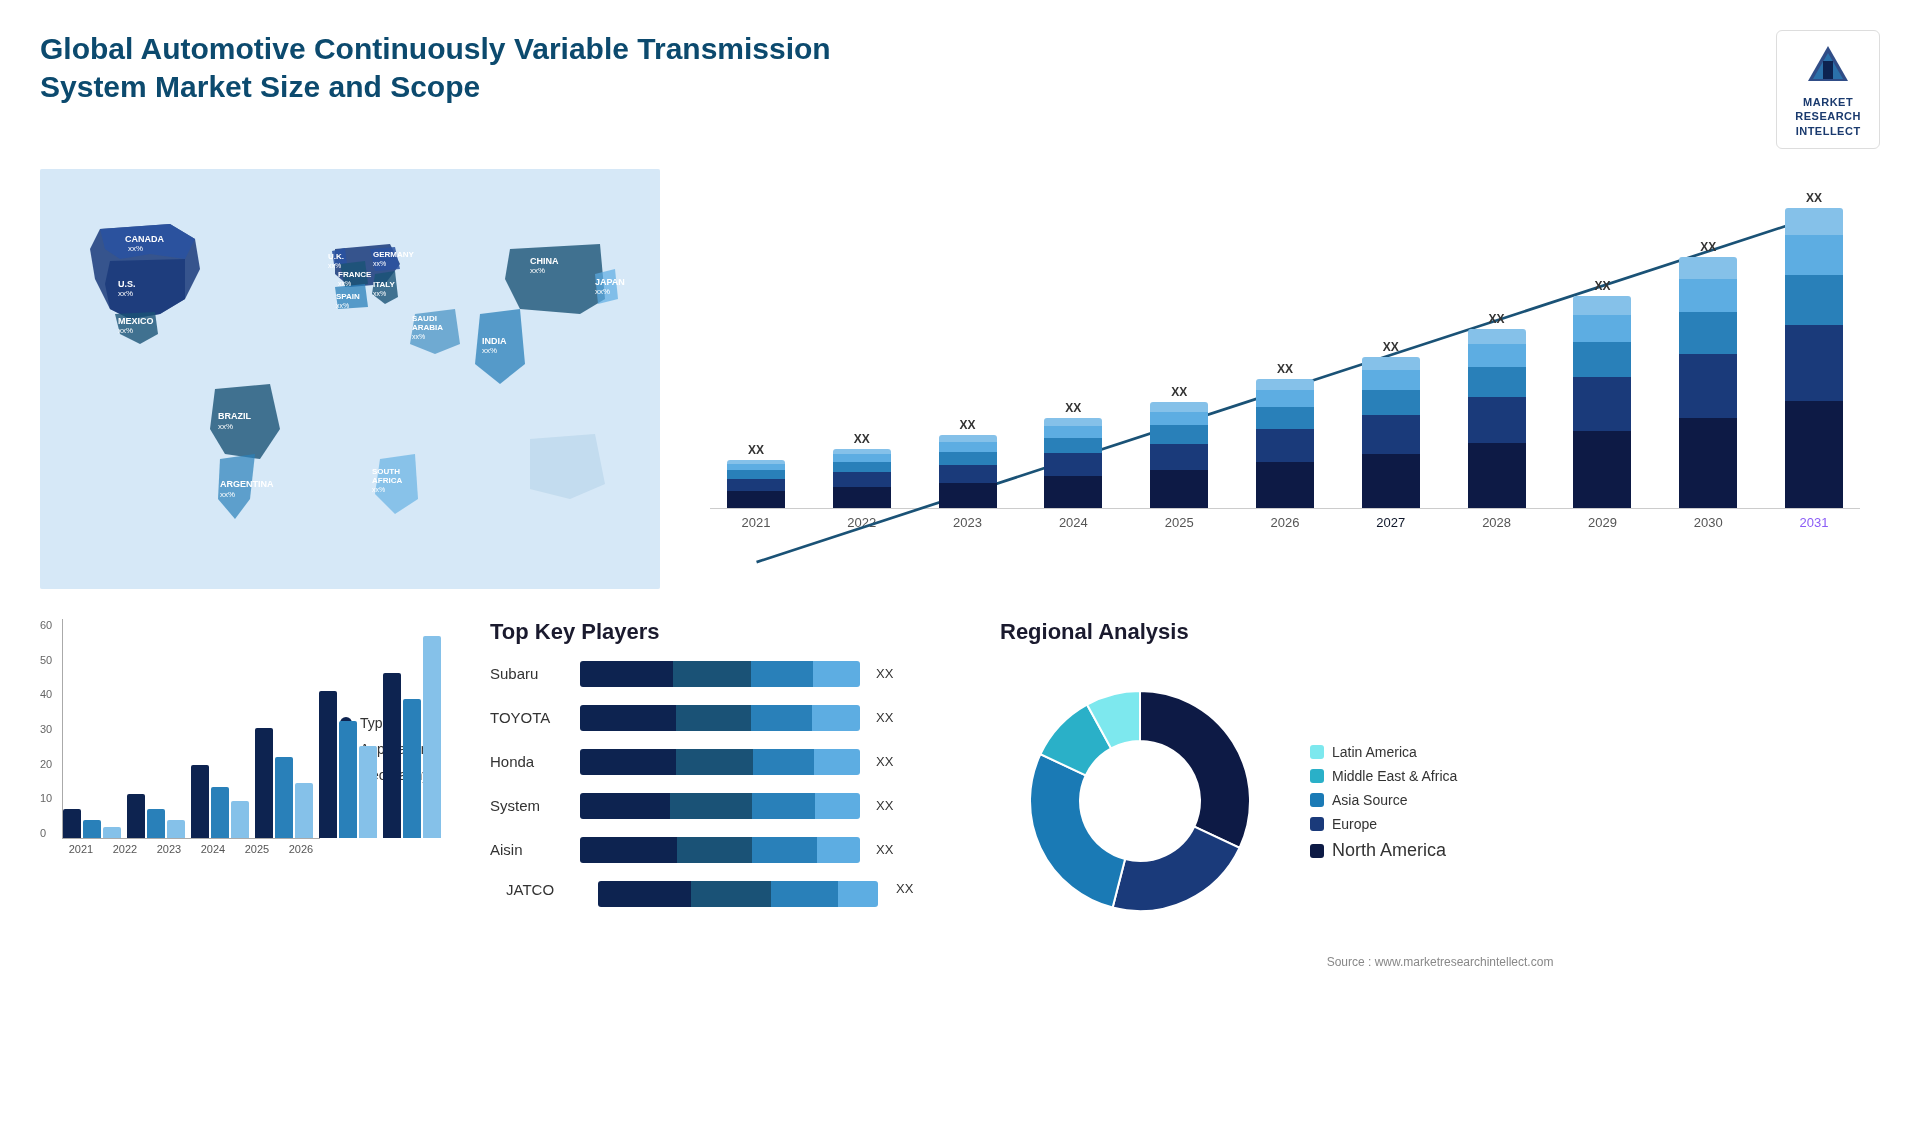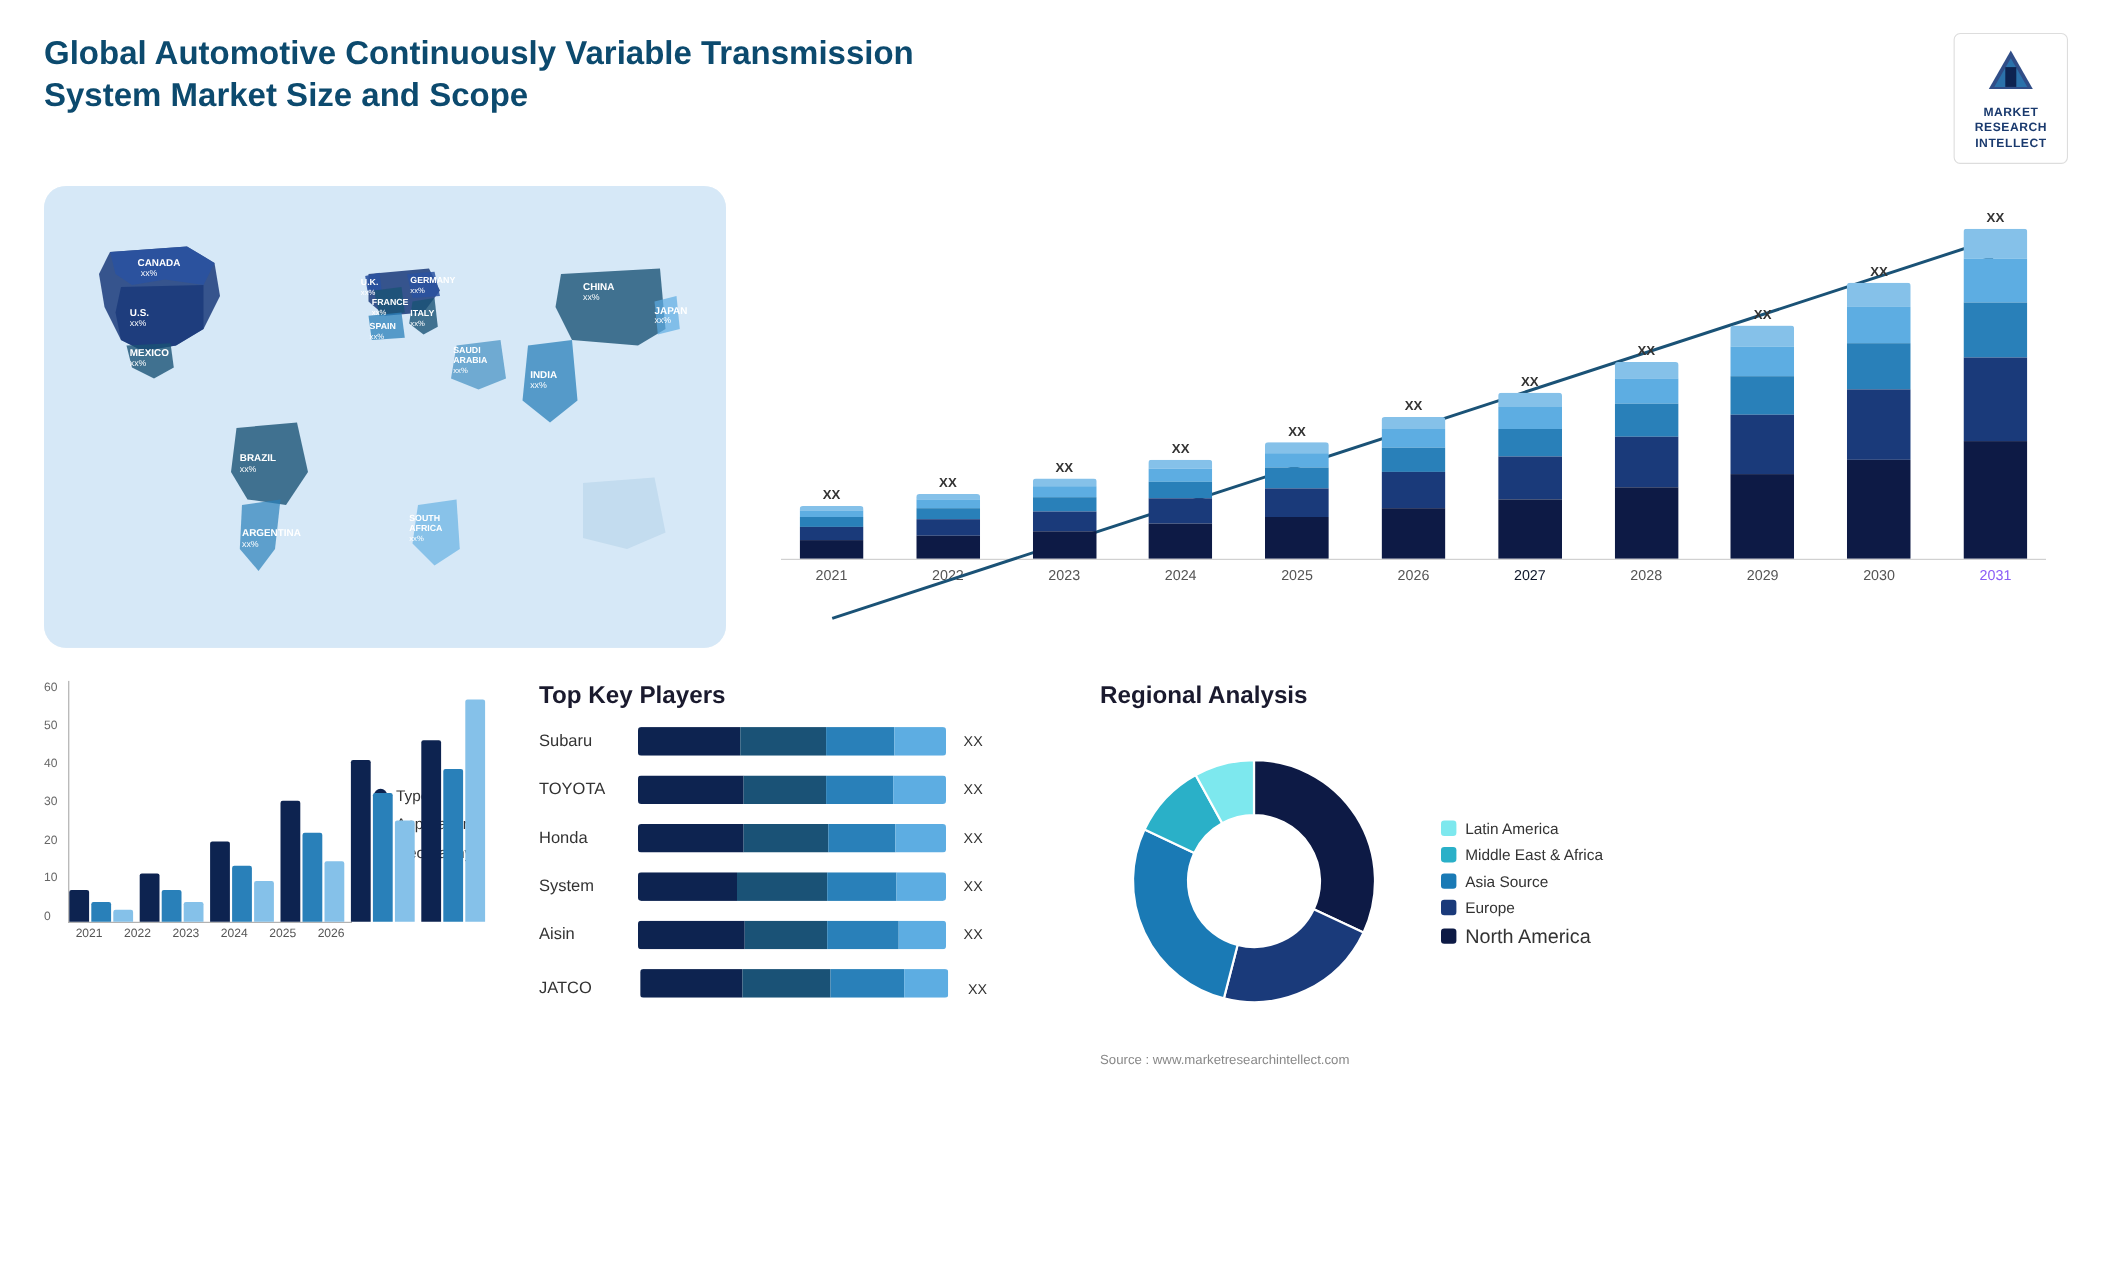--- a/index.html
+++ b/index.html
@@ -62,21 +62,21 @@
     .chart-bar-section {
       flex: 1;
     }
 
     
     .map-container {
       width: 620px;
       height: 420px;
       position: relative;
       background: #f0f4f8;
-      border-radius: 20px;
+      border-radius: 2px;
       overflow: hidden;
     }
     .map-svg {
       width: 100%;
       height: 100%;
     }
 
     
     .content-bottom {
       display: flex;
@@ -129,21 +129,21 @@
     }
     .regional-legend {
       display: flex;
       flex-direction: column;
       gap: 8px;
     }
 
     .source-text {
       font-size: 12px;
       color: #888;
-      text-align: left;
+      text-align: center;
       margin-top: 10px;
     }
   </style>
 </head>
 <body>
 
 <div class="header">
   <h1 class="main-title">Global Automotive Continuously Variable Transmission System Market Size and Scope</h1>
   <div class="logo-area">
     <svg class="logo-icon" viewBox="0 0 50 50">
@@ -499,21 +499,21 @@
         <div style="display: flex; align-items: center; gap: 10px; margin-bottom: 8px;">
           <div style="width: 80px; font-size: 15px; color: rgb(51, 51, 51); flex-shrink: 0;">Aisin</div>
           <div style="display: flex; height: 26px; border-radius: 3px; overflow: hidden; flex: 1 1 0%; max-width: 280px;">
             <div style="width: 34.6154%; background: rgb(13, 35, 80); height: 100%;"></div>
             <div style="width: 26.9231%; background: rgb(26, 82, 118); height: 100%;"></div>
             <div style="width: 23.0769%; background: rgb(41, 128, 185); height: 100%;"></div>
             <div style="width: 15.3846%; background: rgb(93, 173, 226); height: 100%;"></div>
           </div>
           <div style="font-size: 13px; color: rgb(51, 51, 51); margin-left: 6px;">XX</div>
         </div>
-        <div style="display: flex; align-items: flex-end; gap: 12px; margin-bottom: 8px;">
+        <div style="display: flex; align-items: flex-start; gap: 12px; margin-bottom: 8px; margin-left: 16px;">
           <div style="width: 80px; font-size: 15px; color: rgb(51, 51, 51); flex-shrink: 0;">JATCO</div>
           <div style="display: flex; height: 26px; border-radius: 3px; overflow: hidden; flex: 1 1 0%; max-width: 280px;">
             <div style="width: 33.3333%; background: rgb(13, 35, 80); height: 100%;"></div>
             <div style="width: 28.5714%; background: rgb(26, 82, 118); height: 100%;"></div>
             <div style="width: 23.8095%; background: rgb(41, 128, 185); height: 100%;"></div>
             <div style="width: 14.2857%; background: rgb(93, 173, 226); height: 100%;"></div>
           </div>
           <div style="font-size: 13px; color: rgb(51, 51, 51); margin-left: 6px;">XX</div>
         </div>
       </div>

